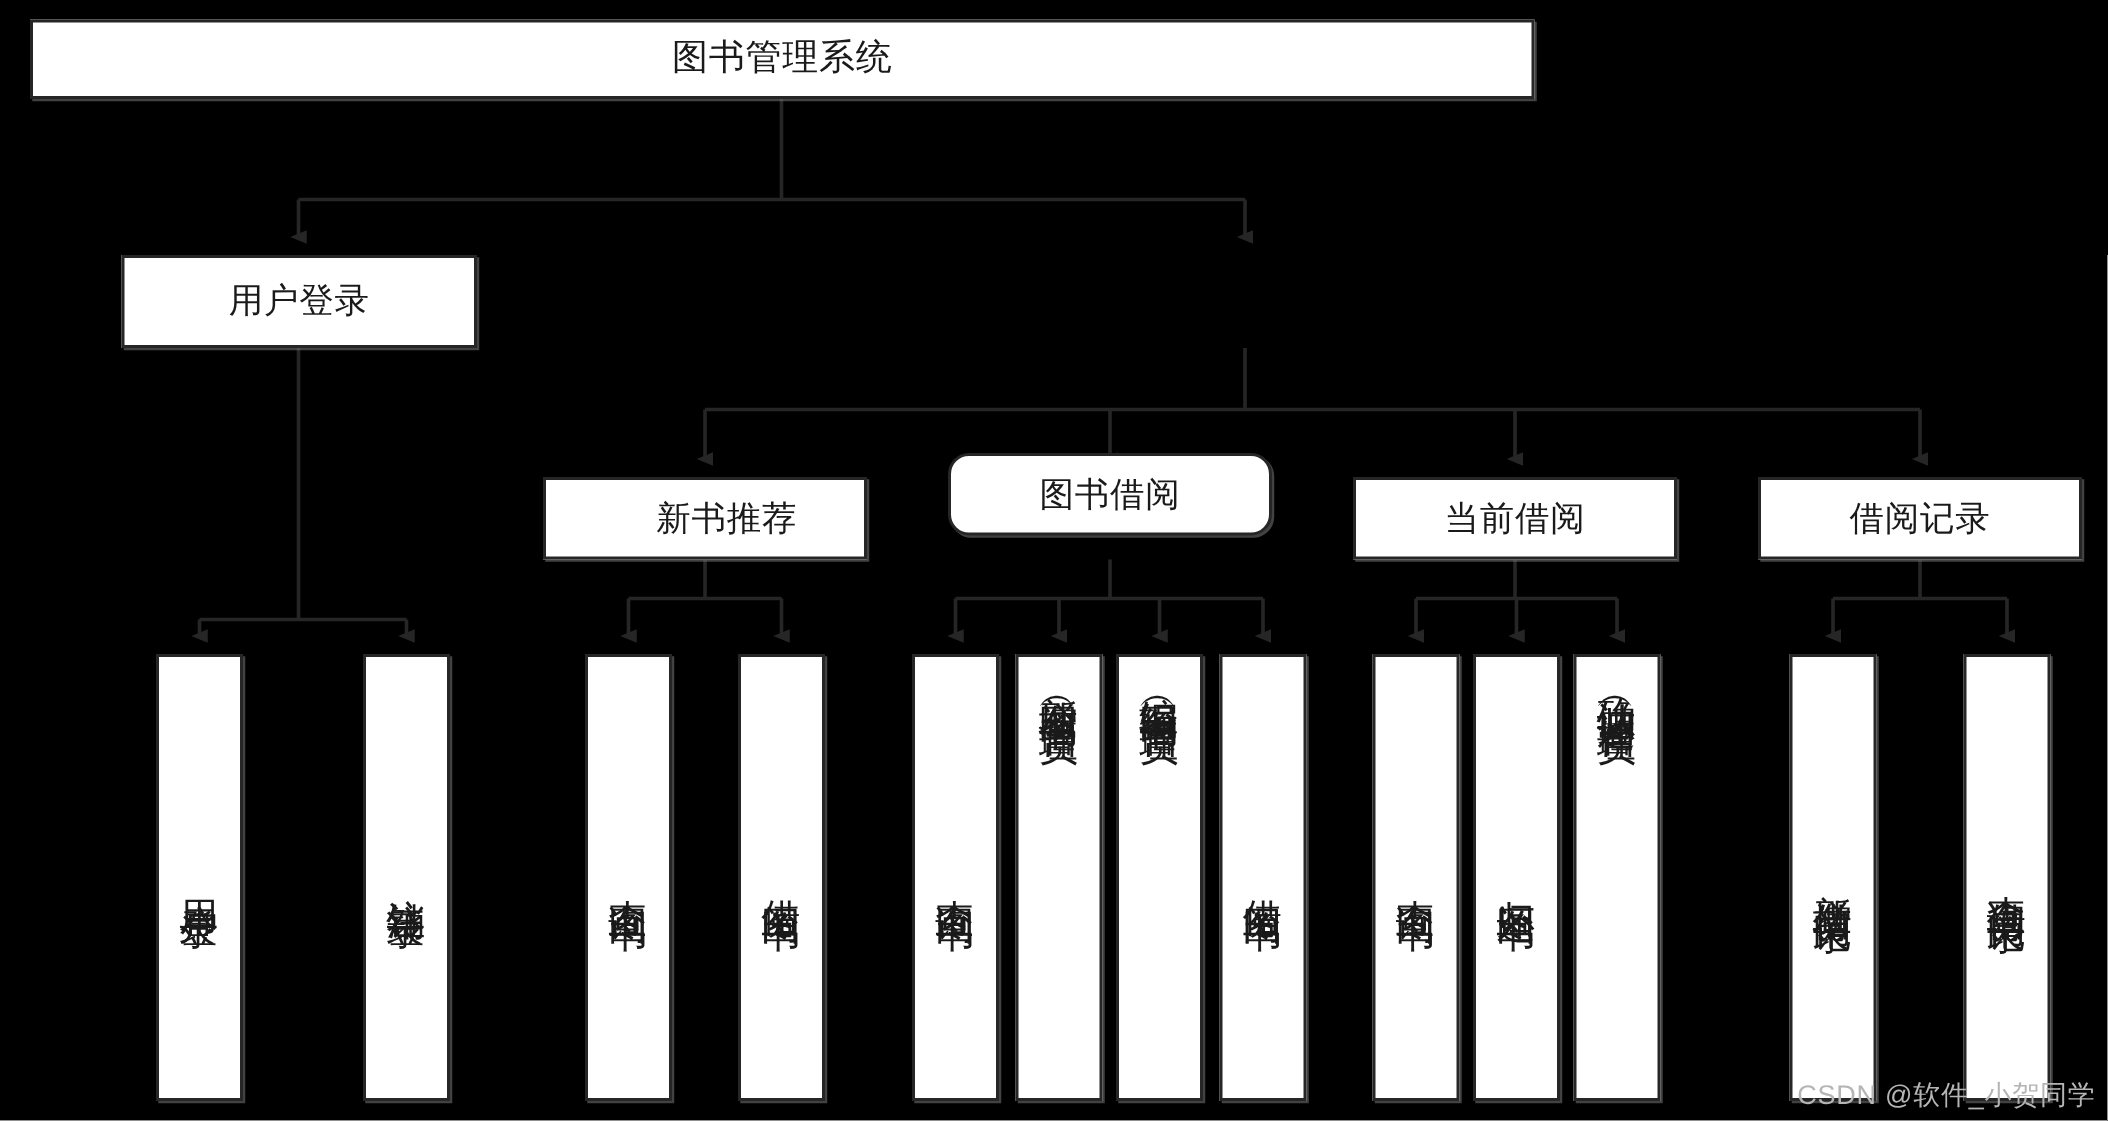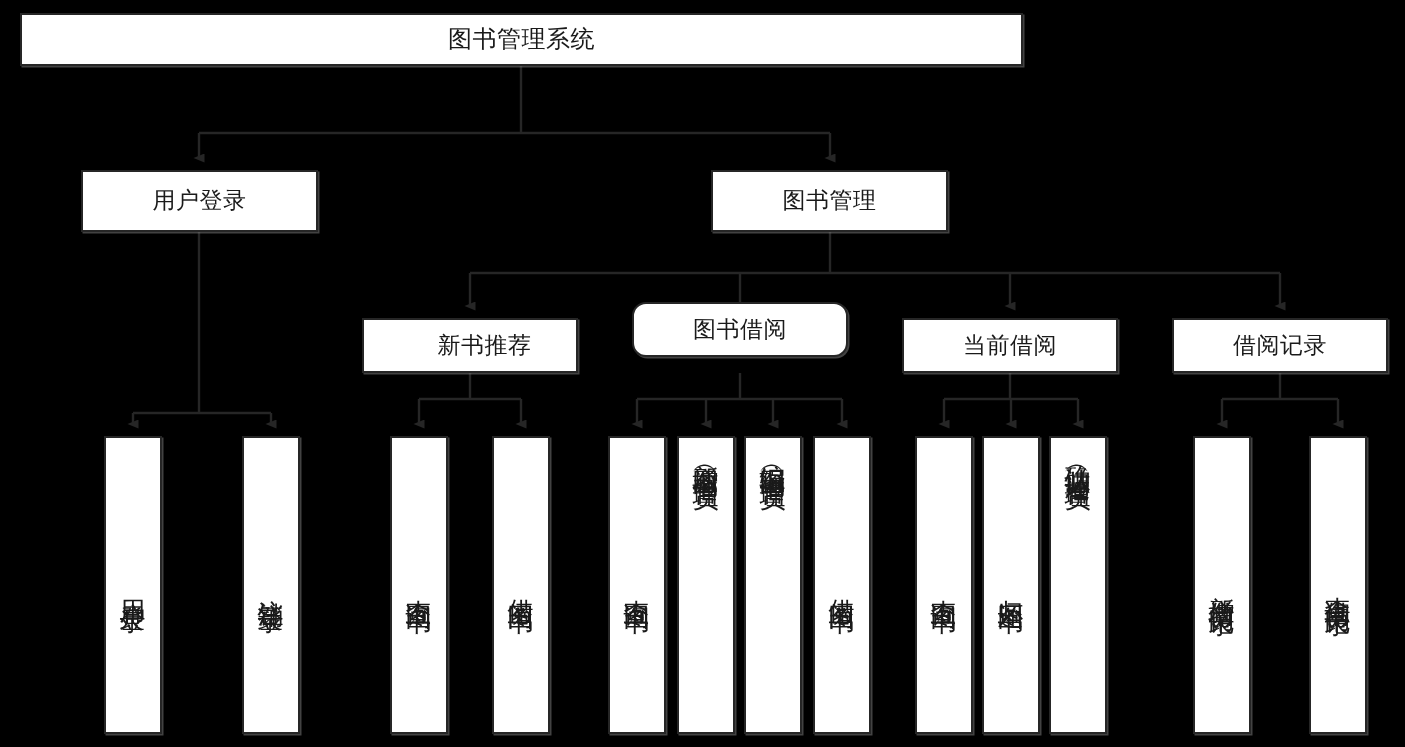--- a/index.html
+++ b/index.html
@@ -131,23 +131,20 @@
   </svg>
 
   <div class="node root horiz" style="left:20px; top:13px; width:1003px; height:53px;">
     <span class="label">图书管理系统</span>
   </div>
 
   <div class="node horiz" style="left:81px; top:170px; width:237px; height:62px;">
     <span class="label">用户登录</span>
   </div>
 
-  <div class="node horiz" style="left:711px; top:170px; width:237px; height:62px;">
-    <span class="label">图书管理</span>
-  </div>
 
   <div class="node horiz" style="left:362px; top:318px; width:216px; height:55px;padding-left:29px;">
     <span class="label">新书推荐</span>
   </div>
 
   <div class="node horiz" style="left:632px; top:302px; width:216px; height:55px;border-radius:14px;">
     <span class="label">图书借阅</span>
   </div>
 
   <div class="node horiz" style="left:902px; top:318px; width:216px; height:55px;">
@@ -195,14 +192,15 @@
     <span class="label">确认归还（管理员）</span>
   </div>
 
   <div class="node vert mid" style="left:1193px; top:436px; width:58px; height:298px;">
     <span class="label">新增借阅记录</span>
   </div>
   <div class="node vert mid" style="left:1309px; top:436px; width:58px; height:298px;">
     <span class="label">查询借阅记录</span>
   </div>
 
+  <div id="watermark">CSDN @软件_小贺同学</div>
 
 </div>
 
 </body></html>

